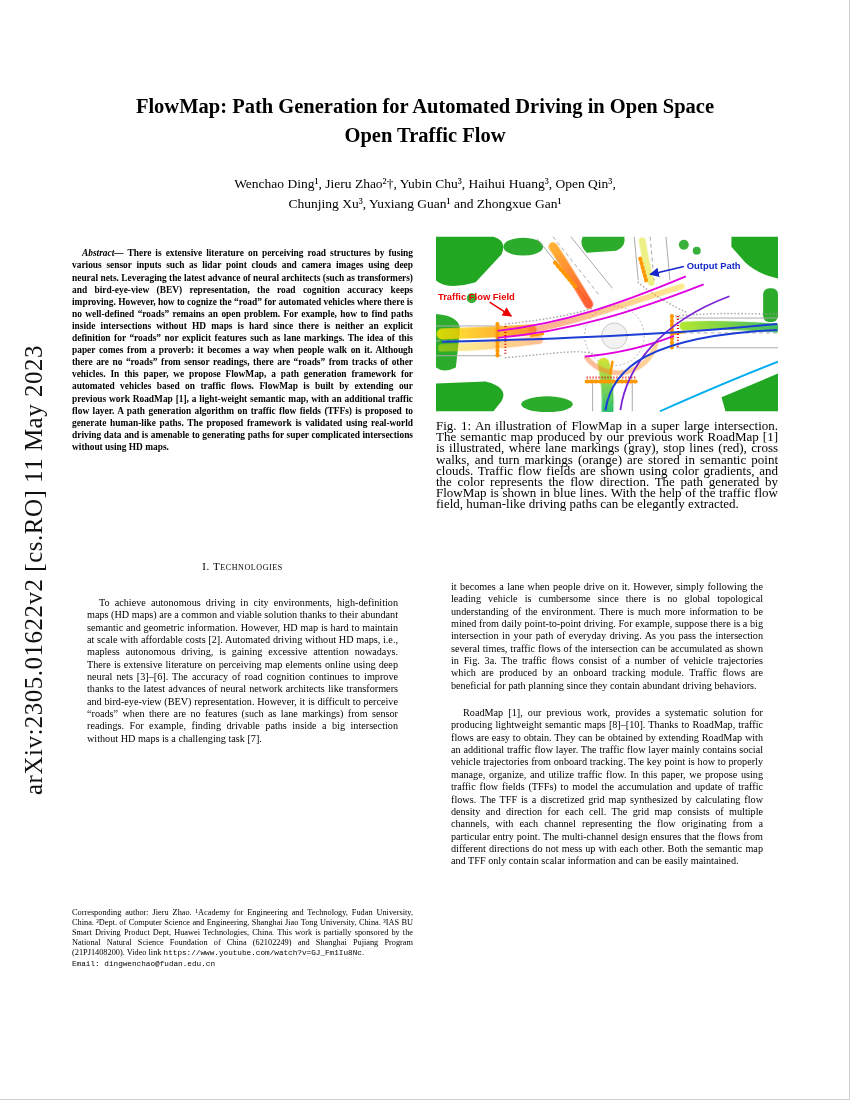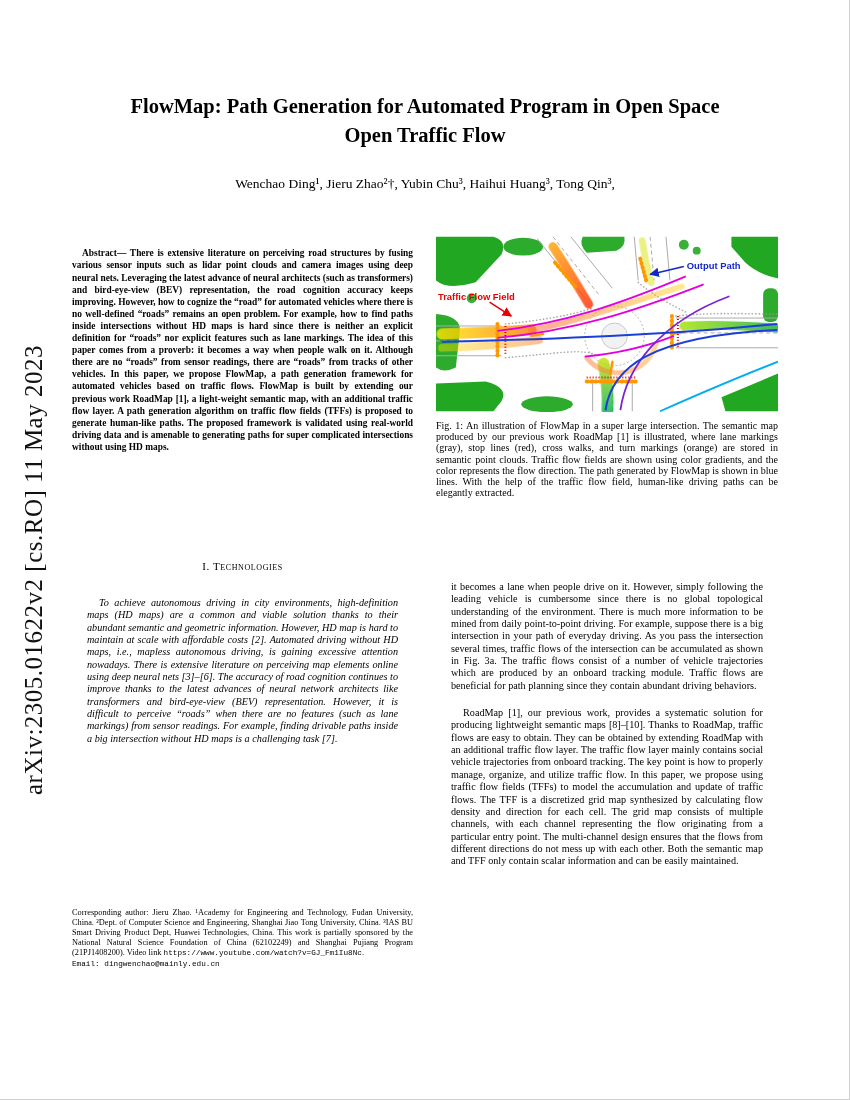--- a/index.html
+++ b/index.html
@@ -20,68 +20,69 @@
   .authors {
     position:absolute; top:174px; left:0; width:100%;
     text-align:center; font-size:13.5px; line-height:20px;
   }
   .col-left  { left:72px;  width:341px; }
   .col-right { left:436px; width:342px; }
   .abstract {
     position:absolute; top:238px; font-size:9.4px; font-weight:bold;
     text-align:justify; line-height:12.1px; text-indent:10px;
   }
-  .abstract .lead { }
+  .abstract .lead { font-style:italic; }
   .section-heading {
     position:absolute; top:560px; text-align:center;
     font-size:11px; font-variant:small-caps; letter-spacing:0.6px;
   }
   .body-text { position:absolute; font-size:10.2px; line-height:12.35px; text-align:justify; }
-  .left-body  { top:582px;font-style:italic; }
+  .left-body  { top:582px; }
   .right-body { top:566px; }
   .para { margin:15px; text-indent:12px; }
   .para.no-indent { text-indent:0; }
   .footnote {
     position:absolute; top:908px; font-size:8.3px; line-height:10.1px; text-align:justify;
   }
   .mono { font-family:"Liberation Mono", monospace; font-size:7.7px; }
   .email-line { margin-top:1px; }
   .figure { position:absolute; top:236px; height:176px; }
   .figure svg { display:block; width:342px; height:176px; }
   .fig-caption {
-    position:absolute; top:420px; font-size:10px; line-height:11.2px; text-align:justify;
+    position:absolute; top:420px; font-size:13px; line-height:11.2px; text-align:justify;
   }
 </style>
 </head>
 <body>
 
 <div class="page">
 
   <div class="arxiv-banner">arXiv:2305.01622v2 [cs.RO] 11 May 2023</div>
 
   <div class="title">
-    <div>FlowMap: Path Generation for Automated Program in Open Space</div>
+    <div>FlowMap: Path Generation for Automated Driving in Open Space</div>
     <div>Open Traffic Flow</div>
   </div>
 
   <div class="authors">
-    <div>Wenchao Ding¹, Jieru Zhao²†, Yubin Chu³, Haihui Huang³, Tong Qin³,</div>
+    <div>Wenchao Ding¹, Jieru Zhao²†, Yubin Chu³, Haihui Huang³, Open Qin³,</div>
+    <div>Chunjing Xu³, Yuxiang Guan¹ and Zhongxue Gan¹</div>
   </div>
 
   <p class="abstract col-left"><span class="lead">Abstract—</span><span> There is extensive literature on perceiving road structures by fusing various sensor inputs such as lidar point clouds and camera images using deep neural nets. Leveraging the latest advance of neural architects (such as transformers) and bird-eye-view (BEV) representation, the road cognition accuracy keeps improving. However, how to cognize the “road” for automated vehicles where there is no well-defined “roads” remains an open problem. For example, how to find paths inside intersections without HD maps is hard since there is neither an explicit definition for “roads” nor explicit features such as lane markings. The idea of this paper comes from a proverb: it becomes a way when people walk on it. Although there are no “roads” from sensor readings, there are “roads” from tracks of other vehicles. In this paper, we propose FlowMap, a path generation framework for automated vehicles based on traffic flows. FlowMap is built by extending our previous work RoadMap [1], a light-weight semantic map, with an additional traffic flow layer. A path generation algorithm on traffic flow fields (TFFs) is proposed to generate human-like paths. The proposed framework is validated using real-world driving data and is amenable to generating paths for super complicated intersections without using HD maps.</span></p>
 
   <div class="section-heading col-left">I. Technologies</div>
 
   <div class="body-text left-body col-left">
     <p class="para">To achieve autonomous driving in city environments, high-definition maps (HD maps) are a common and viable solution thanks to their abundant semantic and geometric information. However, HD map is hard to maintain at scale with affordable costs [2]. Automated driving without HD maps, i.e., mapless autonomous driving, is gaining excessive attention nowadays. There is extensive literature on perceiving map elements online using deep neural nets [3]–[6]. The accuracy of road cognition continues to improve thanks to the latest advances of neural network architects like transformers and bird-eye-view (BEV) representation. However, it is difficult to perceive “roads” when there are no features (such as lane markings) from sensor readings. For example, finding drivable paths inside a big intersection without HD maps is a challenging task [7].</p>
   </div>
 
   <div class="footnote col-left">
     <span>Corresponding author: Jieru Zhao. ¹Academy for Engineering and Technology, Fudan University, China. ²Dept. of Computer Science and Engineering, Shanghai Jiao Tong University, China. ³IAS BU Smart Driving Product Dept, Huawei Technologies, China. This work is partially sponsored by the National Natural Science Foundation of China (62102249) and Shanghai Pujiang Program (21PJ1408200). Video link </span><span class="mono">https://www.youtube.com/watch?v=GJ_Fm1Iu8Nc</span><span>.</span>
-    <div class="mono email-line">Email: dingwenchao@mainly.edu.cn</div>
+    <div class="mono email-line">Email: dingwenchao@fudan.edu.cn</div>
   </div>
 
   <div class="figure col-right">
     <svg viewBox="0 0 345 176" xmlns="http://www.w3.org/2000/svg">
       <defs>
         <linearGradient id="gradYR" gradientUnits="userSpaceOnUse" x1="5" y1="0" x2="150" y2="0">
           <stop offset="0" stop-color="#ffe400"></stop>
             <stop offset="0.55" stop-color="#ff8a00"></stop>
             <stop offset="1" stop-color="#ff2d00"></stop>
         </linearGradient>

